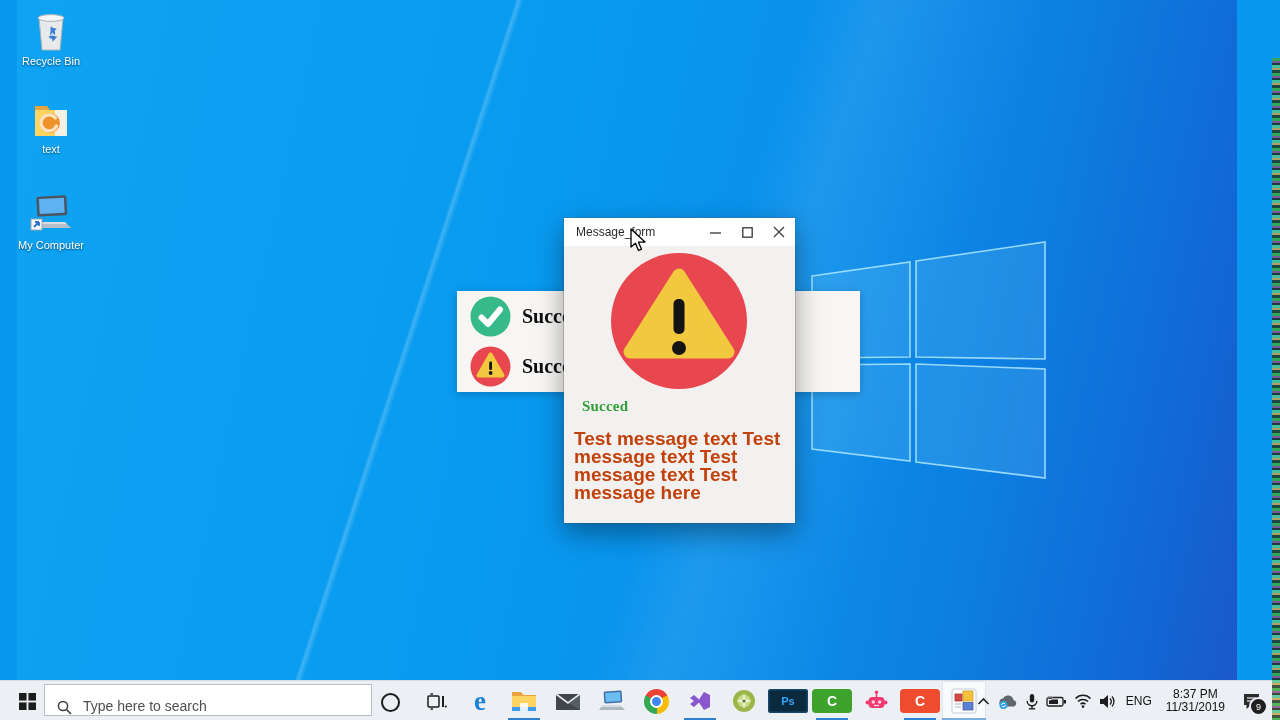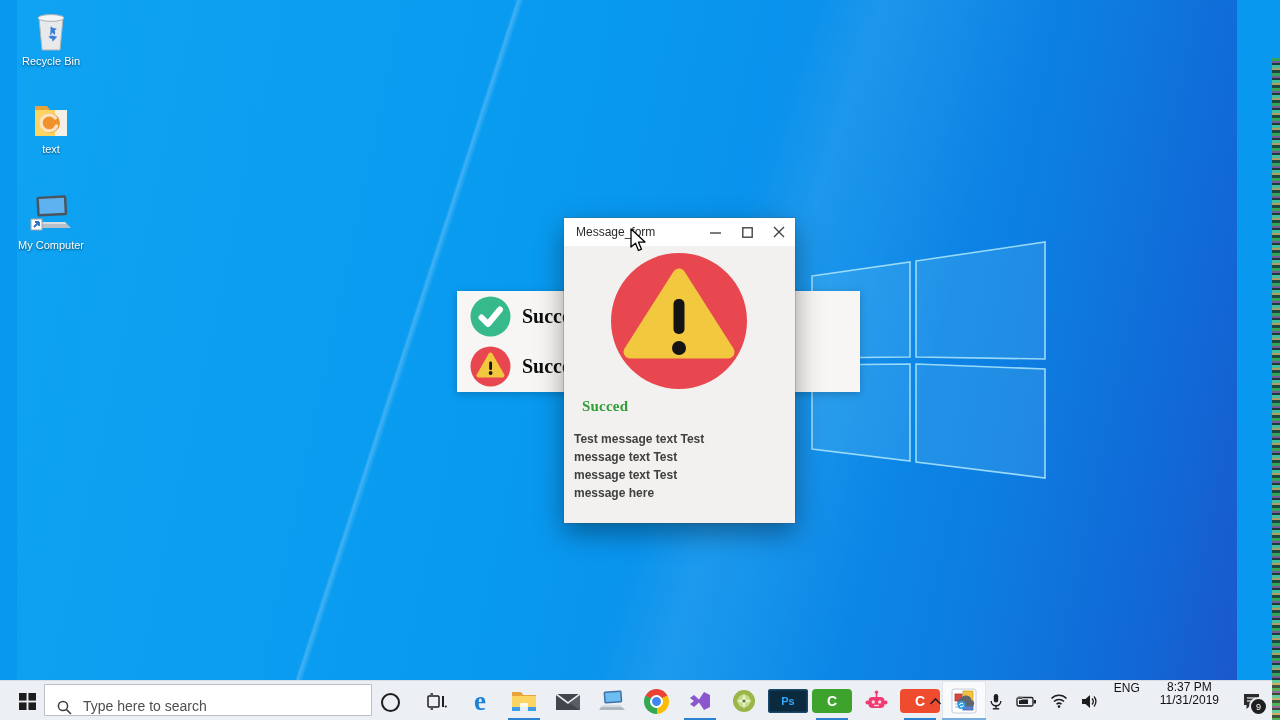--- a/index.html
+++ b/index.html
@@ -32,21 +32,21 @@
   
   .dialog{position:absolute;left:547px;top:218px;width:231px;height:305px;background:#f2f1ef;z-index:10;
     box-shadow:0 10px 26px rgba(0,0,0,.38),0 0 0 1px rgba(90,90,90,.25);}
   .titlebar{height:28px;background:#ffffff;display:flex;align-items:center;}
   .title-text{font-size:12px;color:#2b2b2b;padding-left:12px;flex:1;white-space:nowrap;}
   .win-btn{width:32px;height:28px;display:flex;align-items:center;justify-content:center;}
   .dlg-body{position:relative;height:277px;}
   .big-warning{position:absolute;left:46px;top:5px;}
   .status-text{position:absolute;left:18px;top:152px;font-family:"Liberation Serif",serif;font-weight:800;
     font-size:15px;letter-spacing:.2px;}
-  .msg{position:absolute;left:10px;top:184px;font-size:12px;line-height:18px;font-weight:bold;color:#404040;}
+  .msg{position:absolute;left:10px;top:184px;font-size:19px;line-height:18px;font-weight:bold;color:#c2410c;}
 
   
   .cursor{position:absolute;left:612px;top:228px;z-index:60;}
 
   
   .glitch{position:absolute;right:0;top:58px;width:8px;height:662px;z-index:55;opacity:.85;
     background:repeating-linear-gradient(180deg,#36a83e 0 3px,#8c4d8c 3px 5px,#1c2b1c 5px 7px,#4fc48f 7px 10px,#caa14b 10px 12px,#203a20 12px 15px);}
 
   
   .taskbar{position:absolute;left:0;top:680px;width:1280px;height:40px;background:#eceff4;
@@ -69,21 +69,21 @@
     background:conic-gradient(from -60deg,#ea4335 0 120deg,#fbbc05 120deg 240deg,#34a853 240deg 360deg);}
   .chrome::after{content:"";position:absolute;left:6px;top:6px;width:13px;height:13px;border-radius:50%;
     background:#4285f4;border:2.5px solid #fff;box-sizing:border-box;}
   .sq-app{width:40px;height:24px;border-radius:4px;display:flex;align-items:center;justify-content:center;
     color:#fff;font-weight:bold;font-size:14px;}
   .ps{background:#0c2a3d;color:#31a8ff;font-size:11px;border-radius:3px;box-shadow:inset 0 0 0 1.5px #17486b;}
   .cam-g{background:#3da32c;}
   .cam-r{background:#ef4b2e;}
 
   
-  .tray{position:absolute;right:14px;top:0;height:40px;display:flex;gap:13px;}
+  .tray{position:absolute;right:14px;top:0;height:40px;display:flex;align-items:center;gap:7px;}
   .tray-ic{display:flex;align-items:center;justify-content:center;height:40px;}
   .lang{font-size:12px;color:#111;padding:0 3px;}
   .clock{font-size:12px;line-height:13px;color:#111;text-align:center;padding:0 4px;}
   .action{position:relative;width:30px;height:40px;display:flex;align-items:center;justify-content:center;}
   .badge{position:absolute;right:-2px;bottom:5px;width:15px;height:15px;border-radius:50%;background:#1f1f1f;
     border:2px solid #eceff4;color:#fff;font-size:9px;display:flex;align-items:center;justify-content:center;}
 </style>
 </head>
 <body>
 

